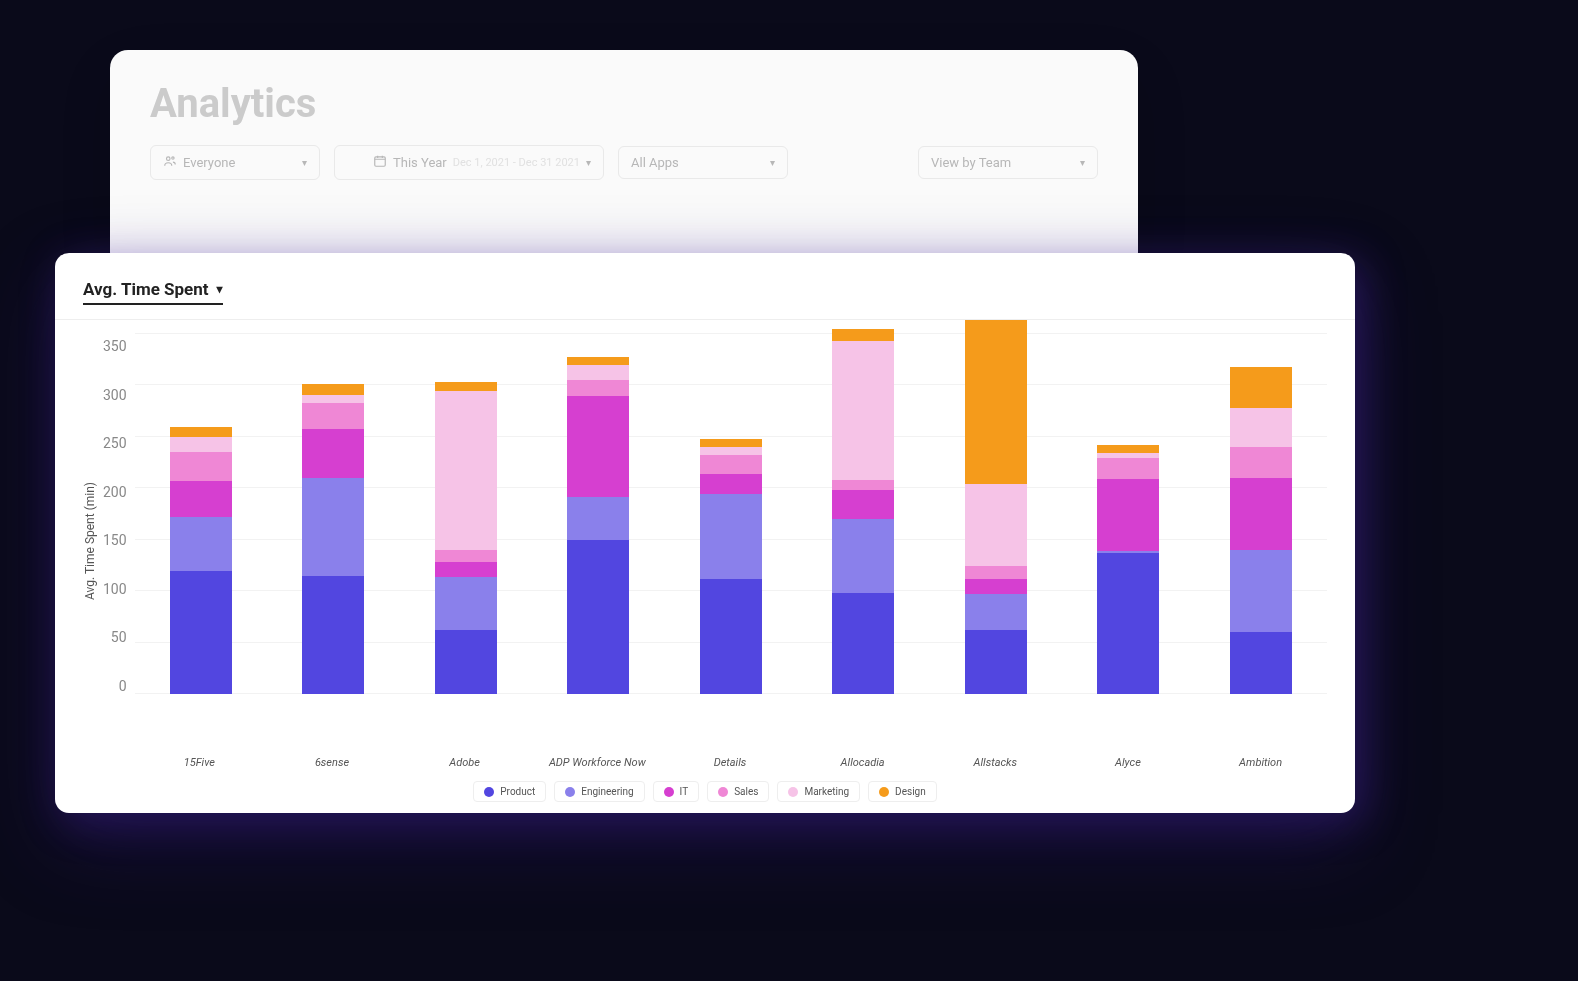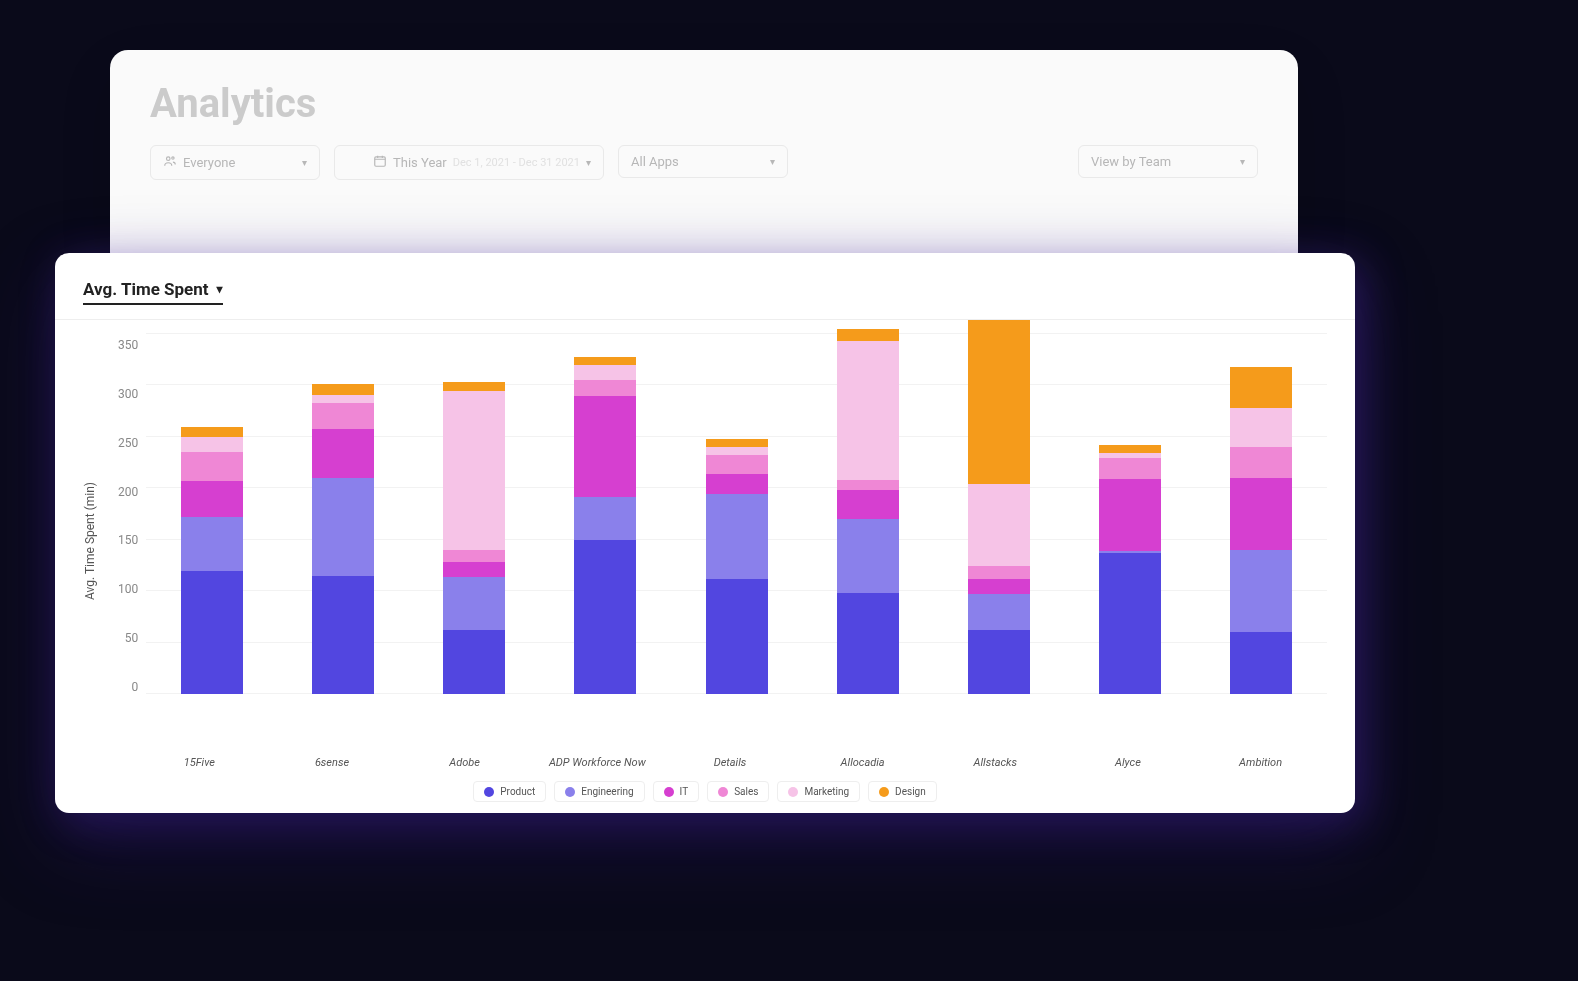--- a/index.html
+++ b/index.html
@@ -8,21 +8,21 @@
     background: #0a0a1a;
     width: 1578px;
     height: 981px;
     position: relative;
     overflow: hidden;
   }
   .back-card {
     position: absolute;
     top: 50px;
     left: 110px;
-    width: 1188px;
+    width: 1028px;
     height: 220px;
     background: #fff;
     border-radius: 18px;
     padding: 30px 40px 0 40px;
     box-shadow: 0 20px 60px rgba(0,0,0,0.15);
     opacity: 0.98;
   }
   .back-title {
     font-size: 40px;
     font-weight: 700;
@@ -31,21 +31,21 @@
   }
   .tabs {
     display: flex;
     gap: 24px;
     color: #ccc;
     font-size: 14px;
     margin-bottom: 22px;
   }
   .tab { color: #d9d9d9; padding-bottom: 6px; }
   .tab.active { color: #888; border-bottom: 2px solid #888; }
-  .filter-row { display: flex; gap: 14px; align-items: flex-start; }
+  .filter-row { display: flex; gap: 14px; align-items: center; }
   .filter {
     display: flex; align-items: center; gap: 6px;
     border: 1px solid #eee; border-radius: 6px;
     padding: 8px 12px; font-size: 13px; color: #bbb;
     background: #fff;
   }
   .filter .ghost { color: #e6e6e6; font-size: 11px; }
   .filter .chev { margin-left: auto; font-size: 10px; color: #bbb; }
   .filter.wide { min-width: 170px; }
   .filter.med { min-width: 220px; padding-left: 38px; }
@@ -84,21 +84,21 @@
     align-self: center;
     margin-right: 6px;
   }
   .y-axis {
     display: flex;
     flex-direction: column;
     justify-content: space-between;
     height: 360px;
     padding: 4px 8px 0 0;
   }
-  .y-tick { font-size: 12px; color: #888; text-align: right; margin-left: 15px; }
+  .y-tick { font-size: 14px; color: #888; text-align: right; }
   .plot {
     flex: 1;
     position: relative;
     height: 360px;
   }
   .grid-line {
     position: absolute; left: 0; right: 0; height: 1px;
     background: #f2f2f2;
   }
   .bars {

